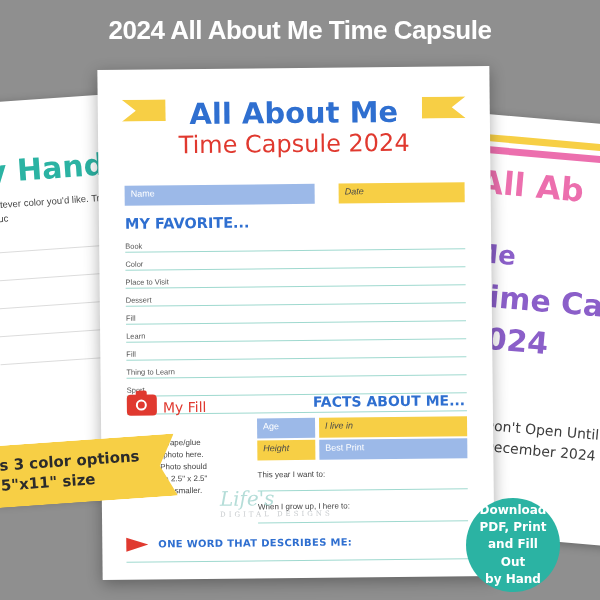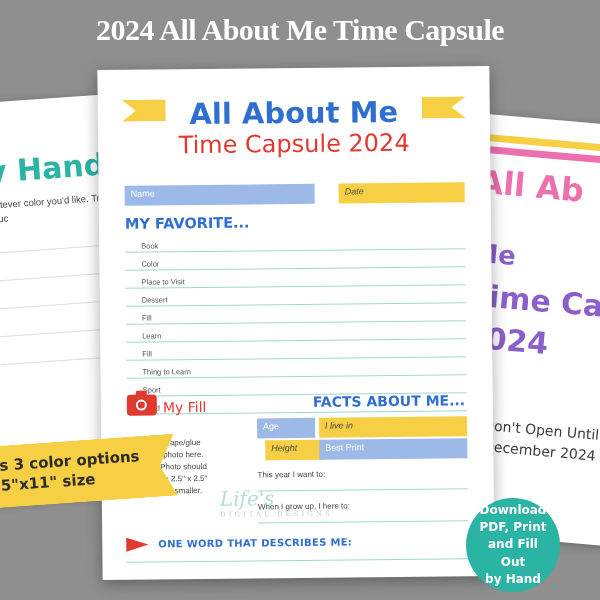--- a/index.html
+++ b/index.html
@@ -11,23 +11,23 @@
   }
   .stage{position:absolute;inset:0;}
 
   
   .banner{
     position:absolute;left:0;top:0;width:600px;height:60px;
     display:flex;align-items:center;justify-content:center;
     z-index:60;
   }
   .banner-text{
-    font-family:Liberation Serif, serif;
+    font-family:Liberation Sans, sans-serif;
     font-weight:bold;
-    font-size:30px;
+    font-size:26px;
     color:#ffffff;
     letter-spacing:-0.5px;
     white-space:nowrap;
   }
 
   
   .sheet{position:absolute;background:#ffffff;box-shadow:0 2px 10px rgba(0,0,0,.28);}
 
   
   .sheet-left{
@@ -108,21 +108,21 @@
   .fld.blue{background:#9cb9e8;}
   .fld.yellow{background:#f7cf45;}
   .fld.yellow .lbl{color:#4a4a4a;font-style:italic;}
 
   .sect-h{
     position:absolute;
     font-family:"DejaVu Sans", sans-serif;
     color:#2f6fd0;font-size:14.5px;font-weight:bold;
   }
   .fav-row{position:absolute;left:26px;width:340px;}
-  .fav-row .fl{font-size:7.5px;color:#555;position:absolute;left:0;top:0;margin-left:16px;}
+  .fav-row .fl{font-size:7.5px;color:#555;position:absolute;left:0;top:0;}
   .fav-row .fline{position:absolute;left:0;right:0;top:10px;height:1px;background:#9fd9cf;}
 
   .photo-h{
     position:absolute;left:62px;top:330px;
     font-family:"DejaVu Sans", sans-serif;font-size:14px;color:#e0392f;
   }
   .cam{
     position:absolute;left:26px;top:325px;width:30px;height:21px;
     background:#e0392f;border-radius:4px;
   }
@@ -285,21 +285,21 @@
 be 2.5" x 2.5"
 or smaller.</div>
 
       <div class="facts-h">FACTS ABOUT ME...</div>
       <div class="fld blue" style="left:156px;top:350px;width:58px;">
         <span class="lbl">Age</span>
       </div>
       <div class="fld yellow" style="left:218px;top:350px;width:148px;">
         <span class="lbl">I live in</span>
       </div>
-      <div class="fld yellow" style="left:164px;top:372px;width:58px;">
+      <div class="fld yellow" style="left:156px;top:372px;width:58px;">
         <span class="lbl">Height</span>
       </div>
       <div class="fld blue" style="left:218px;top:372px;width:148px;">
         <span class="lbl">Best Print</span>
       </div>
 
       <div class="wish" style="left:156px;top:402px;">This year I want to:</div>
       <div class="wline" style="left:156px;top:422px;width:210px;"></div>
 
       <div class="wish" style="left:156px;top:434px;">When I grow up, I here to:</div>

